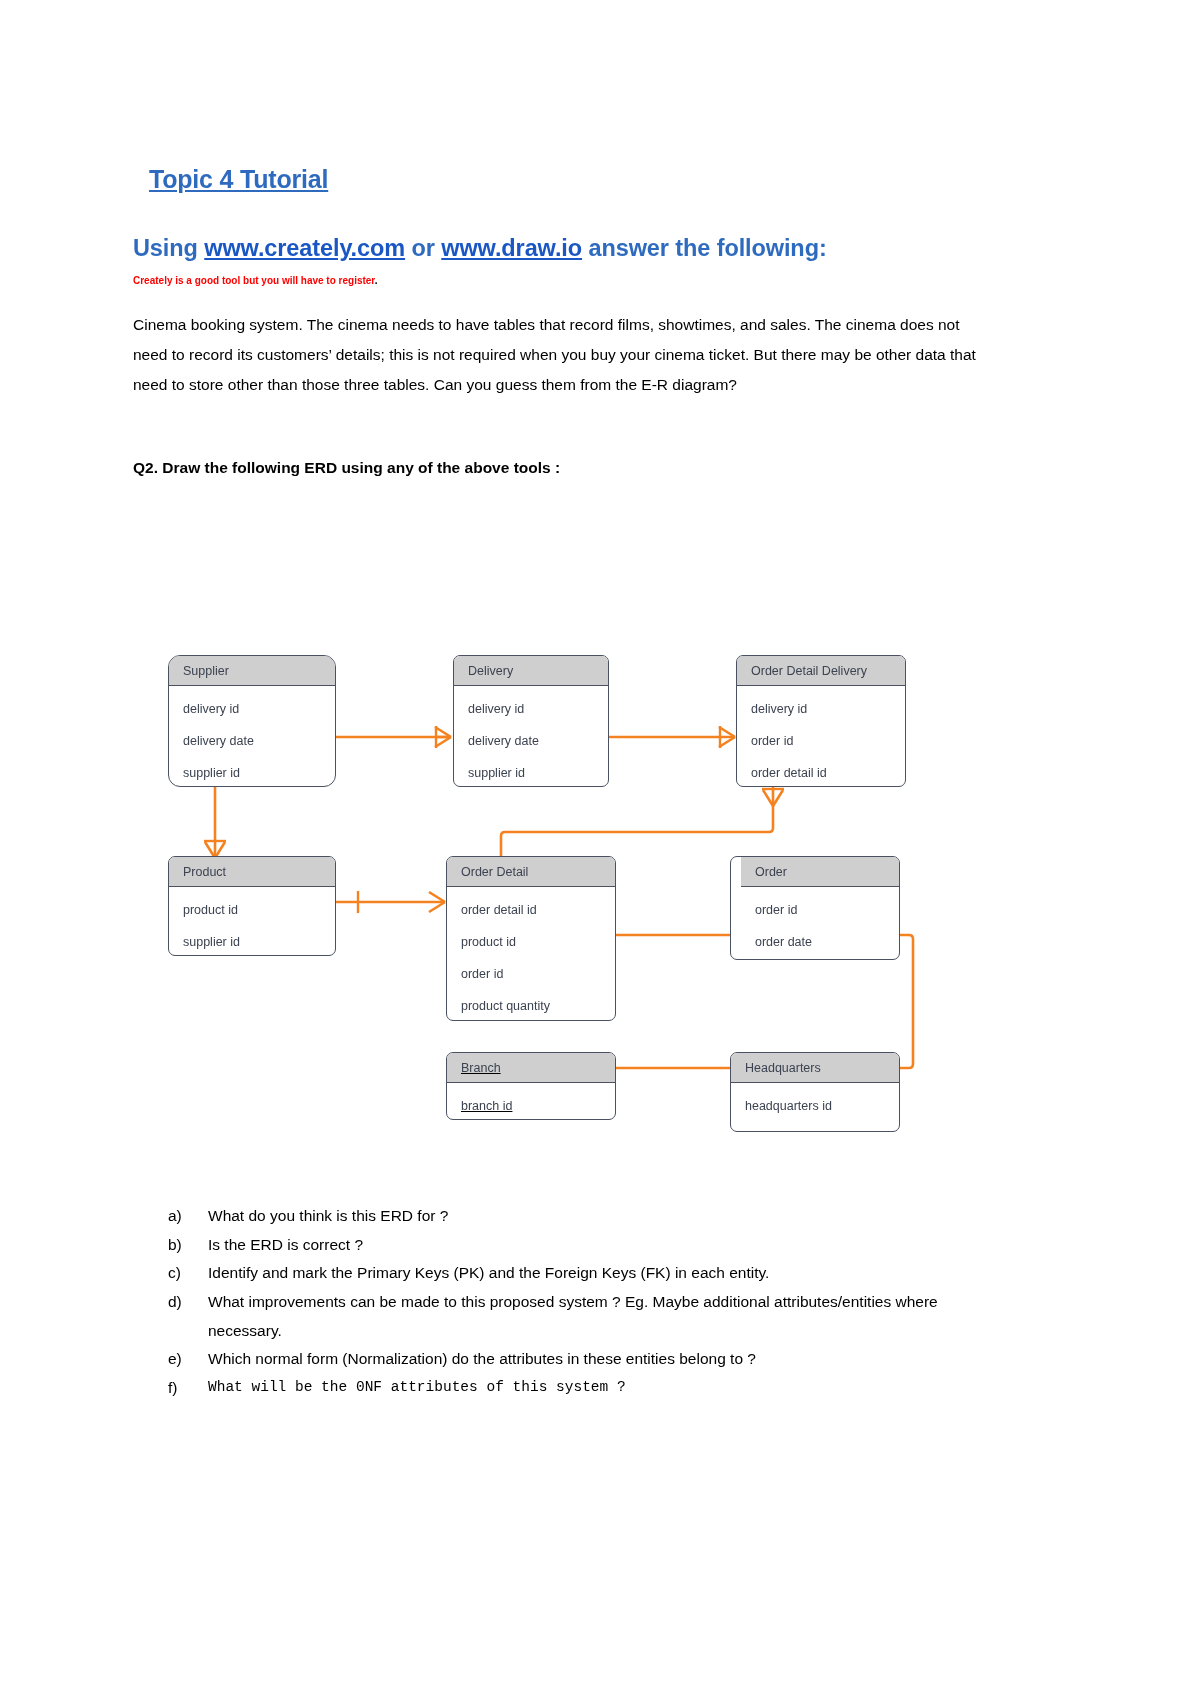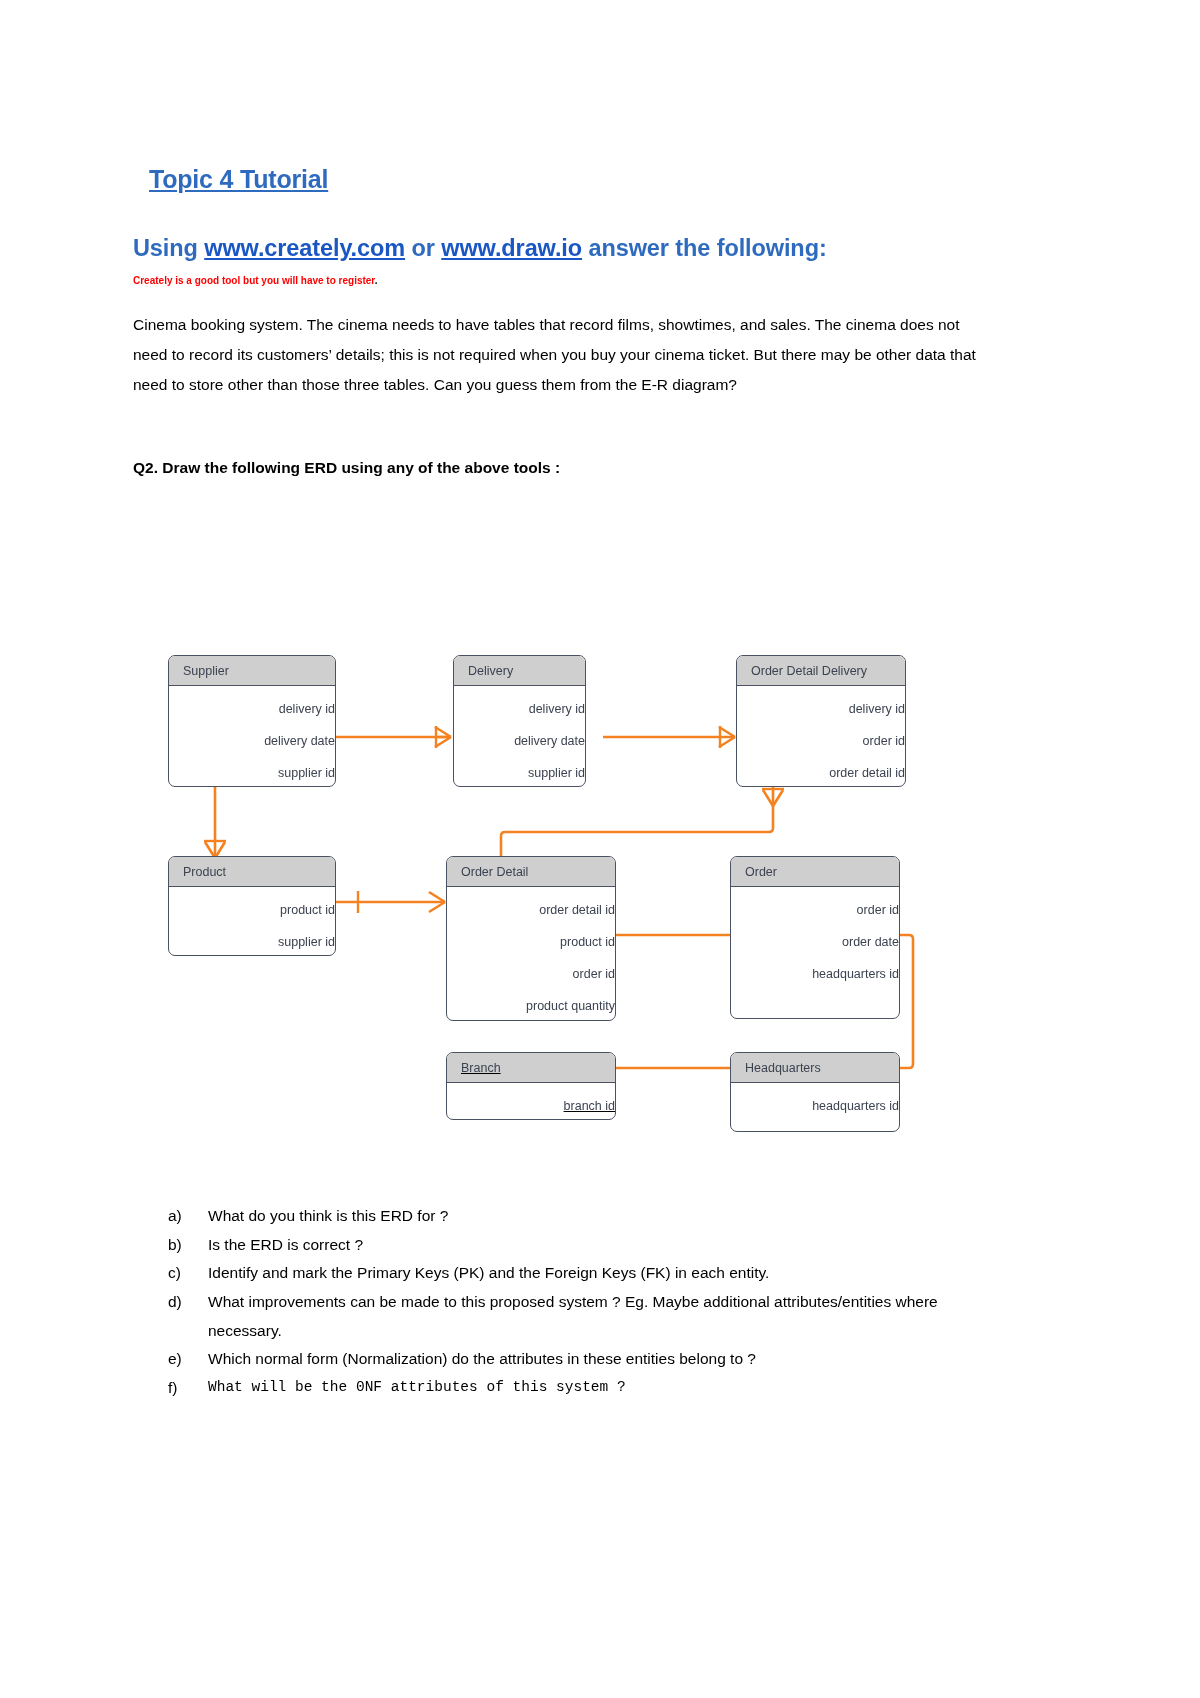--- a/index.html
+++ b/index.html
@@ -93,21 +93,20 @@
     color: #3b4250;
     font-size: 12.5px;
     padding: 7px 0 7px 14px;
     box-sizing: border-box;
     height: 30px;
     line-height: 16px;
     white-space: nowrap;
   }
   .ent-attrs {
     padding: 7px 0 8px 14px;
-    text-align: right;
   }
   .attr {
     font-size: 12.5px;
     color: #3b4250;
     line-height: 32px;
     white-space: nowrap;
   }
 
   
   #qlist {
@@ -181,30 +180,30 @@
         <path d="M738,305 L776,305 Q780,305 780,309 L780,434 Q780,438 776,438 L742,438"></path>
         <line x1="744" y1="294" x2="744" y2="316" stroke-width="2.4"></line>
         <line x1="748" y1="427" x2="748" y2="449" stroke-width="2.4"></line>
 
         <line x1="372" y1="438" x2="600" y2="438"></line>
         <path d="M372,438 L388,428 M372,438 L388,448"></path>
         <line x1="390" y1="427" x2="390" y2="449" stroke-width="2.4"></line>
       </g>
     </svg>
 
-    <div class="ent" style="left:35px; top:25px; width:168px; height:132px;">
+    <div class="ent" style="left:35px; top:25px; width:168px; height:132px;border-radius:12px;">
       <div class="ent-title">Supplier</div>
       <div class="ent-attrs">
         <div class="attr">delivery id</div>
         <div class="attr">delivery date</div>
         <div class="attr">supplier id</div>
       </div>
     </div>
 
-    <div class="ent" style="left:320px; top:25px; width:133px; height:132px;">
+    <div class="ent" style="left:320px; top:25px; width:156px; height:132px;">
       <div class="ent-title">Delivery</div>
       <div class="ent-attrs">
         <div class="attr">delivery id</div>
         <div class="attr">delivery date</div>
         <div class="attr">supplier id</div>
       </div>
     </div>
 
     <div class="ent" style="left:603px; top:25px; width:170px; height:132px;">
       <div class="ent-title">Order Detail Delivery</div>
@@ -226,21 +225,21 @@
     <div class="ent" style="left:313px; top:226px; width:170px; height:165px;">
       <div class="ent-title">Order Detail</div>
       <div class="ent-attrs">
         <div class="attr">order detail id</div>
         <div class="attr">product id</div>
         <div class="attr">order id</div>
         <div class="attr">product quantity</div>
       </div>
     </div>
 
-    <div class="ent" style="left:597px; top:226px; width:170px; height:163px;">
+    <div class="ent" style="left:597px; top:226px; width:170px; height:104px;padding-left:10px;">
       <div class="ent-title">Order</div>
       <div class="ent-attrs">
         <div class="attr">order id</div>
         <div class="attr">order date</div>
         <div class="attr">headquarters id</div>
       </div>
     </div>
 
     <div class="ent" style="left:313px; top:422px; width:170px; height:68px;text-decoration:underline;">
       <div class="ent-title">Branch</div>

